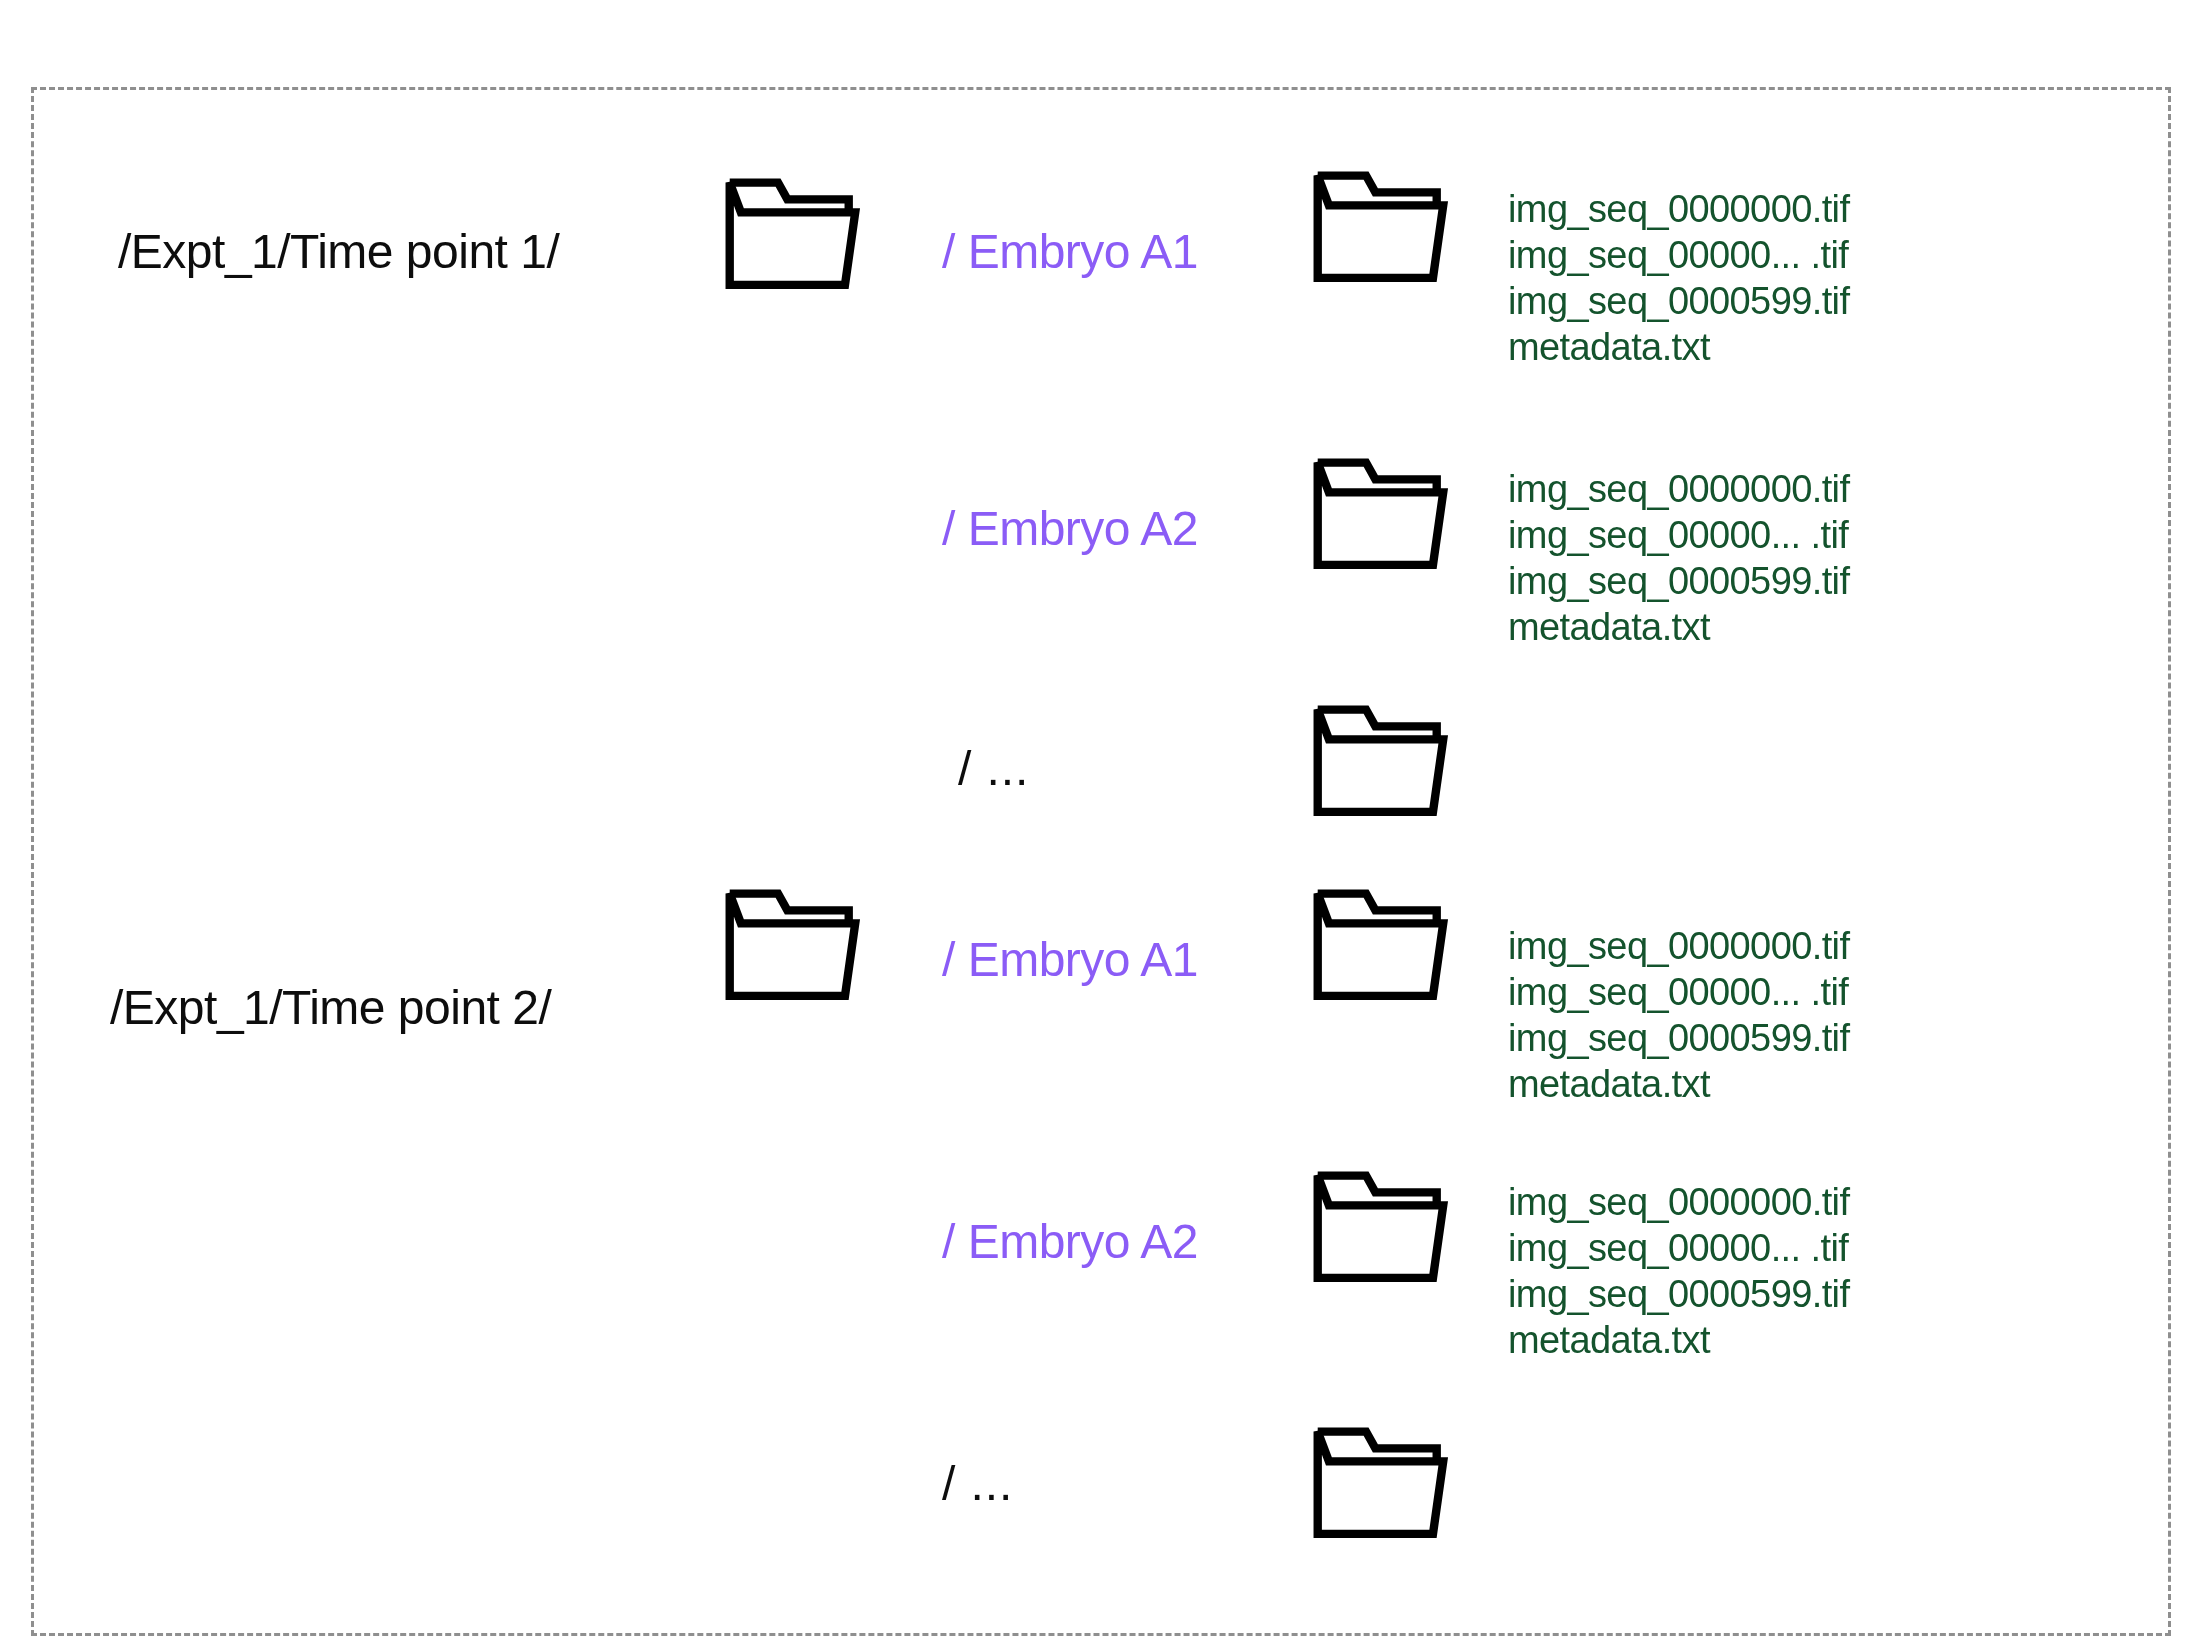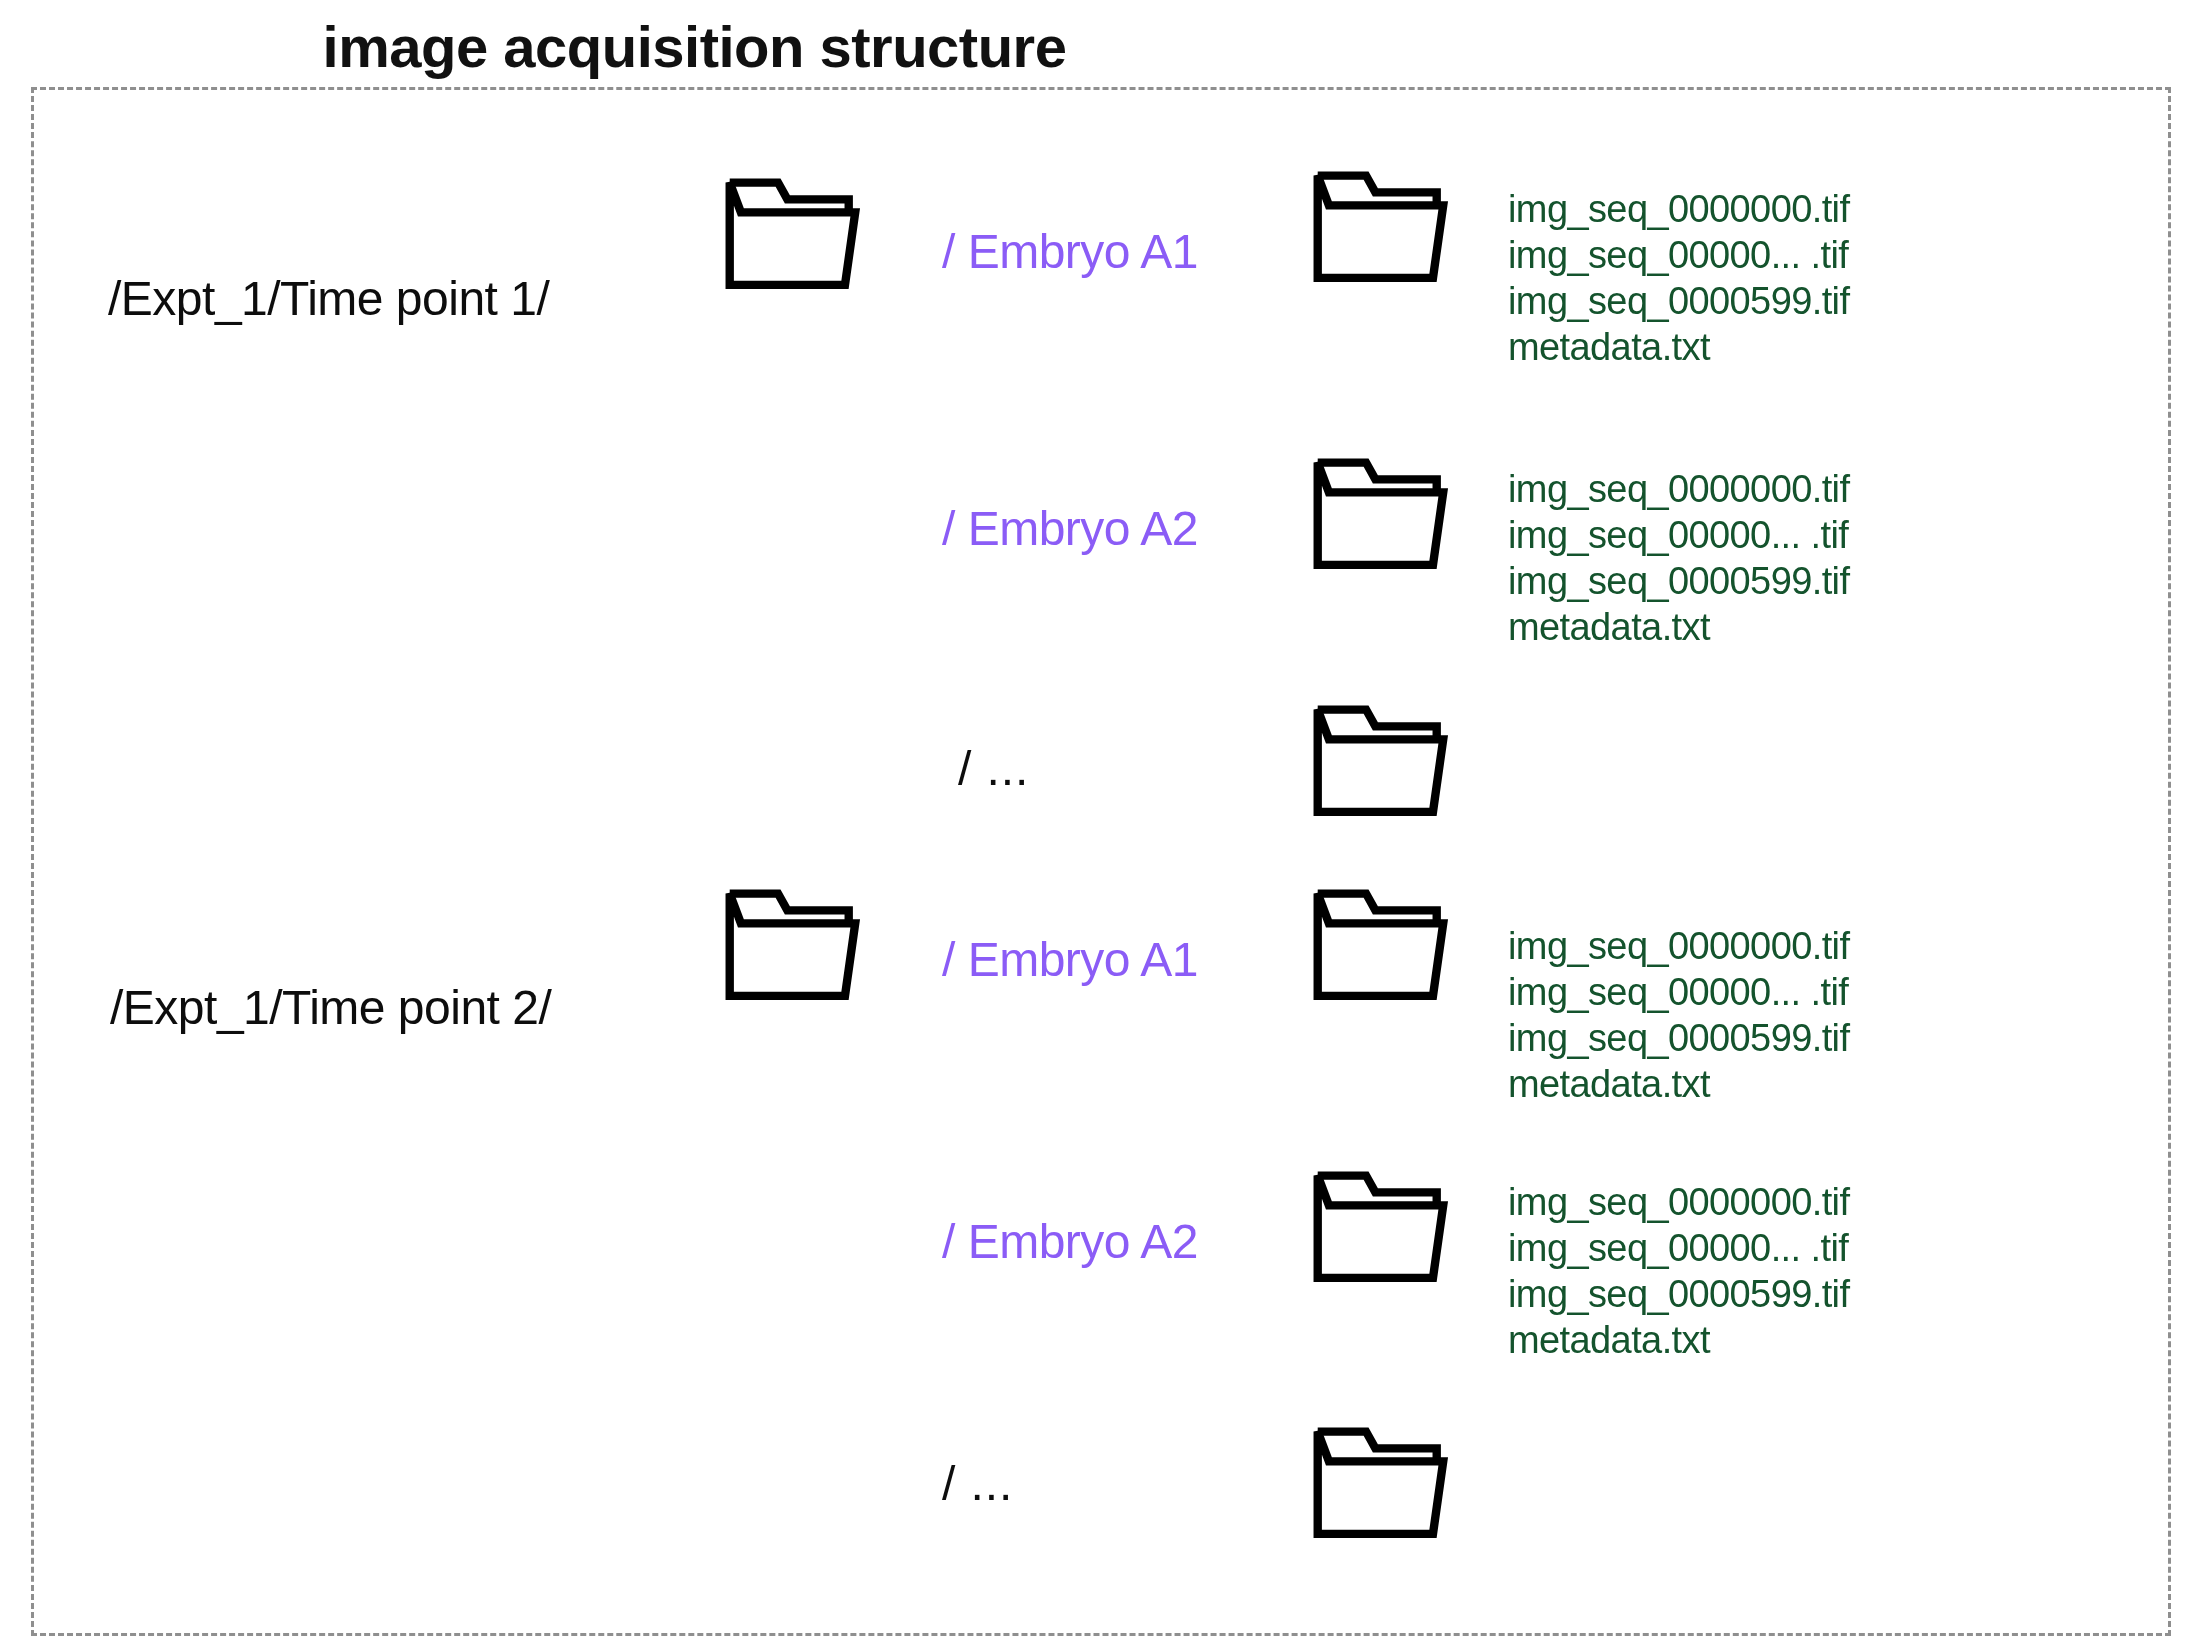--- a/index.html
+++ b/index.html
@@ -95,25 +95,24 @@
     display: block;
     width: 140px;
     height: 119px;
   }
 </style>
 </head>
 <body>
 
 <div id="canvas">
 
-  <div class="diagram-title">image acquisition structure</div>
 
   <div class="dashed-frame"></div>
 
-  <div class="abs path-label" style="left:108px; top:224px;margin-top:47px;">/Expt_1/Time point 1/</div>
+  <div class="abs path-label" style="left:118px; top:224px;">/Expt_1/Time point 1/</div>
 
   <div class="folder-icon" style="left:722px; top:177px;">
     <svg viewBox="0 0 150 128" xmlns="http://www.w3.org/2000/svg">
       <path d="M8 6 L60 6 L70 24 L136 24 L136 44" fill="none" stroke="#000" stroke-width="9" stroke-linejoin="miter" stroke-linecap="butt"></path>
       <path d="M8 6 L8 116 L132 116 L143 38 L20 38 Z" fill="#ffffff" stroke="#000" stroke-width="9" stroke-linejoin="miter"></path>
     </svg>
   </div>
 
   <div class="abs embryo-label" style="left:942px; top:224px;">/ Embryo A1</div>
 

